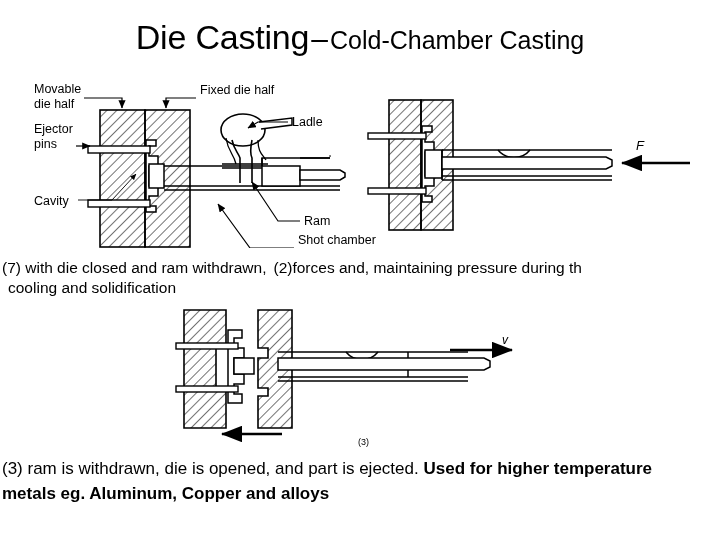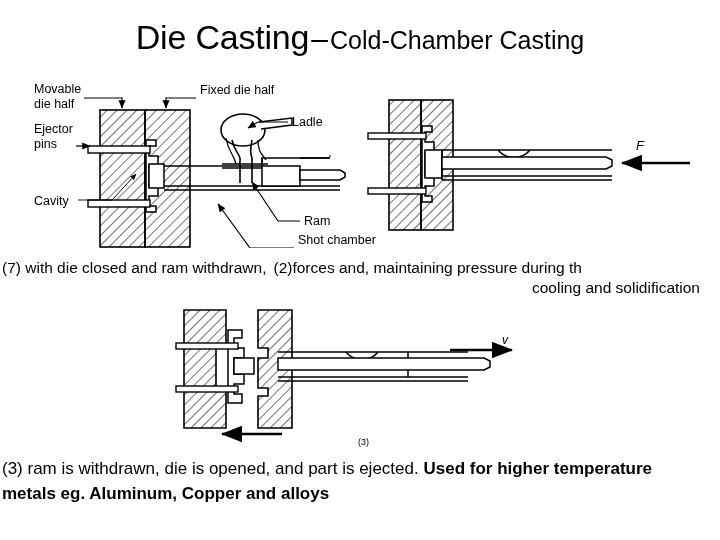--- a/index.html
+++ b/index.html
@@ -52,23 +52,23 @@
     font-size: 15.5px;
     line-height: 19px;
     white-space: nowrap;
   }
   #caption-step12-line1 {
     top: 258px;
     left: 2px;
   }
   #caption-step12-line2 {
     top: 278px;
-    left: 0;
+    left: 8px;
     width: 700px;
-    text-align: right;
+    text-align: left;
   }
   #caption-step12-line1 .seg2 { padding-left: 7px; text-align: right; }
 
   #caption-step3 {
     position: absolute;
     top: 456px;
     left: 2px;
     width: 660px;
     font-size: 17px;
     line-height: 25px;

